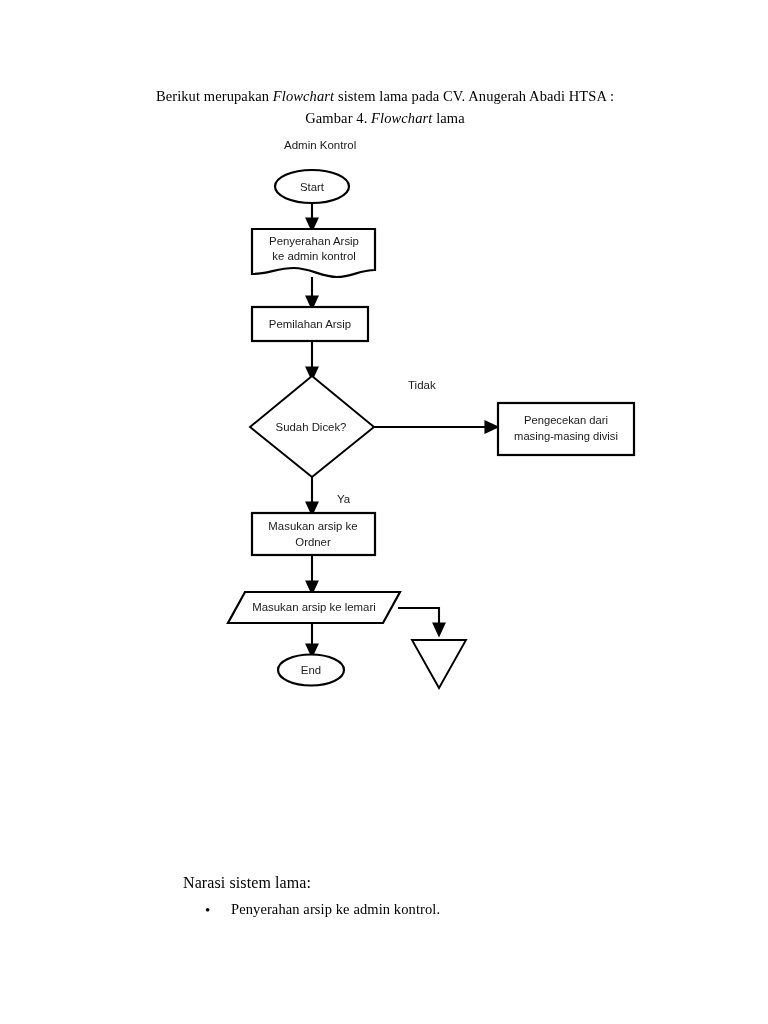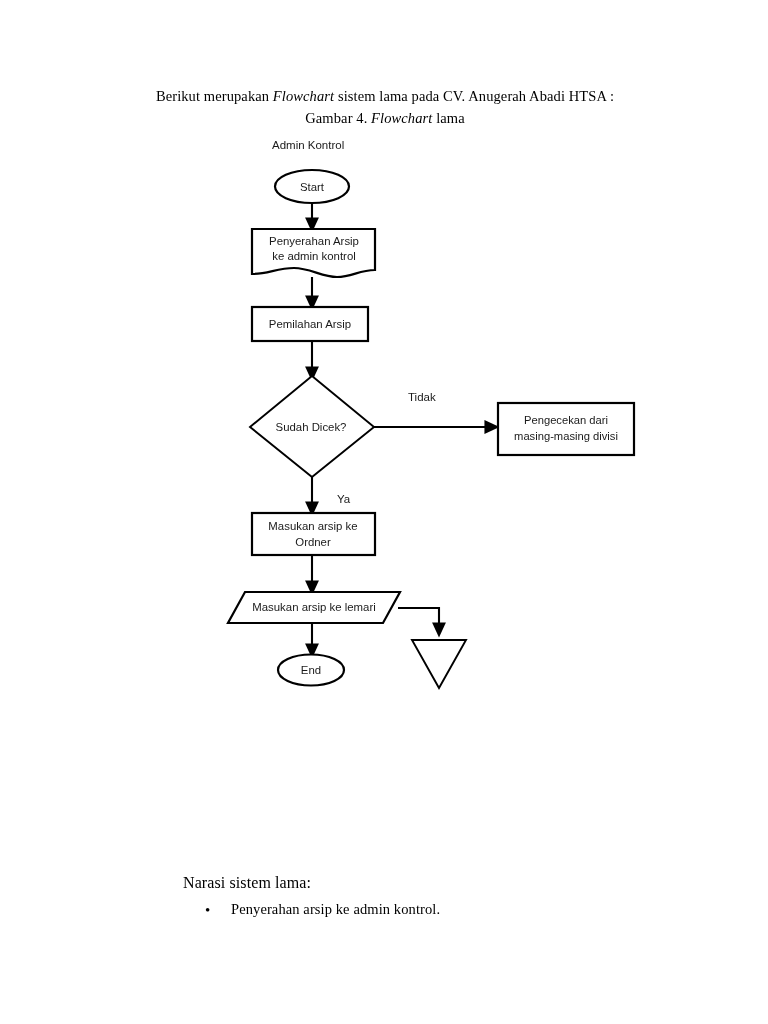--- a/index.html
+++ b/index.html
@@ -82,27 +82,27 @@
 
   
   .flow-label {
     position: absolute;
     font-family: "Liberation Sans", sans-serif;
     font-size: 11.5px;
     color: #1a1a1a;
     white-space: nowrap;
   }
   #swimlane-label {
-    left: 272px;
+    left: 284px;
     top: 139px;
     text-align: right;
   }
   #label-tidak {
     left: 408px;
-    top: 391px;
+    top: 379px;
   }
   #label-ya {
     left: 337px;
     top: 493px;
   }
 
   .flow-svg {
     position: absolute;
     left: 0;
     top: 0;

